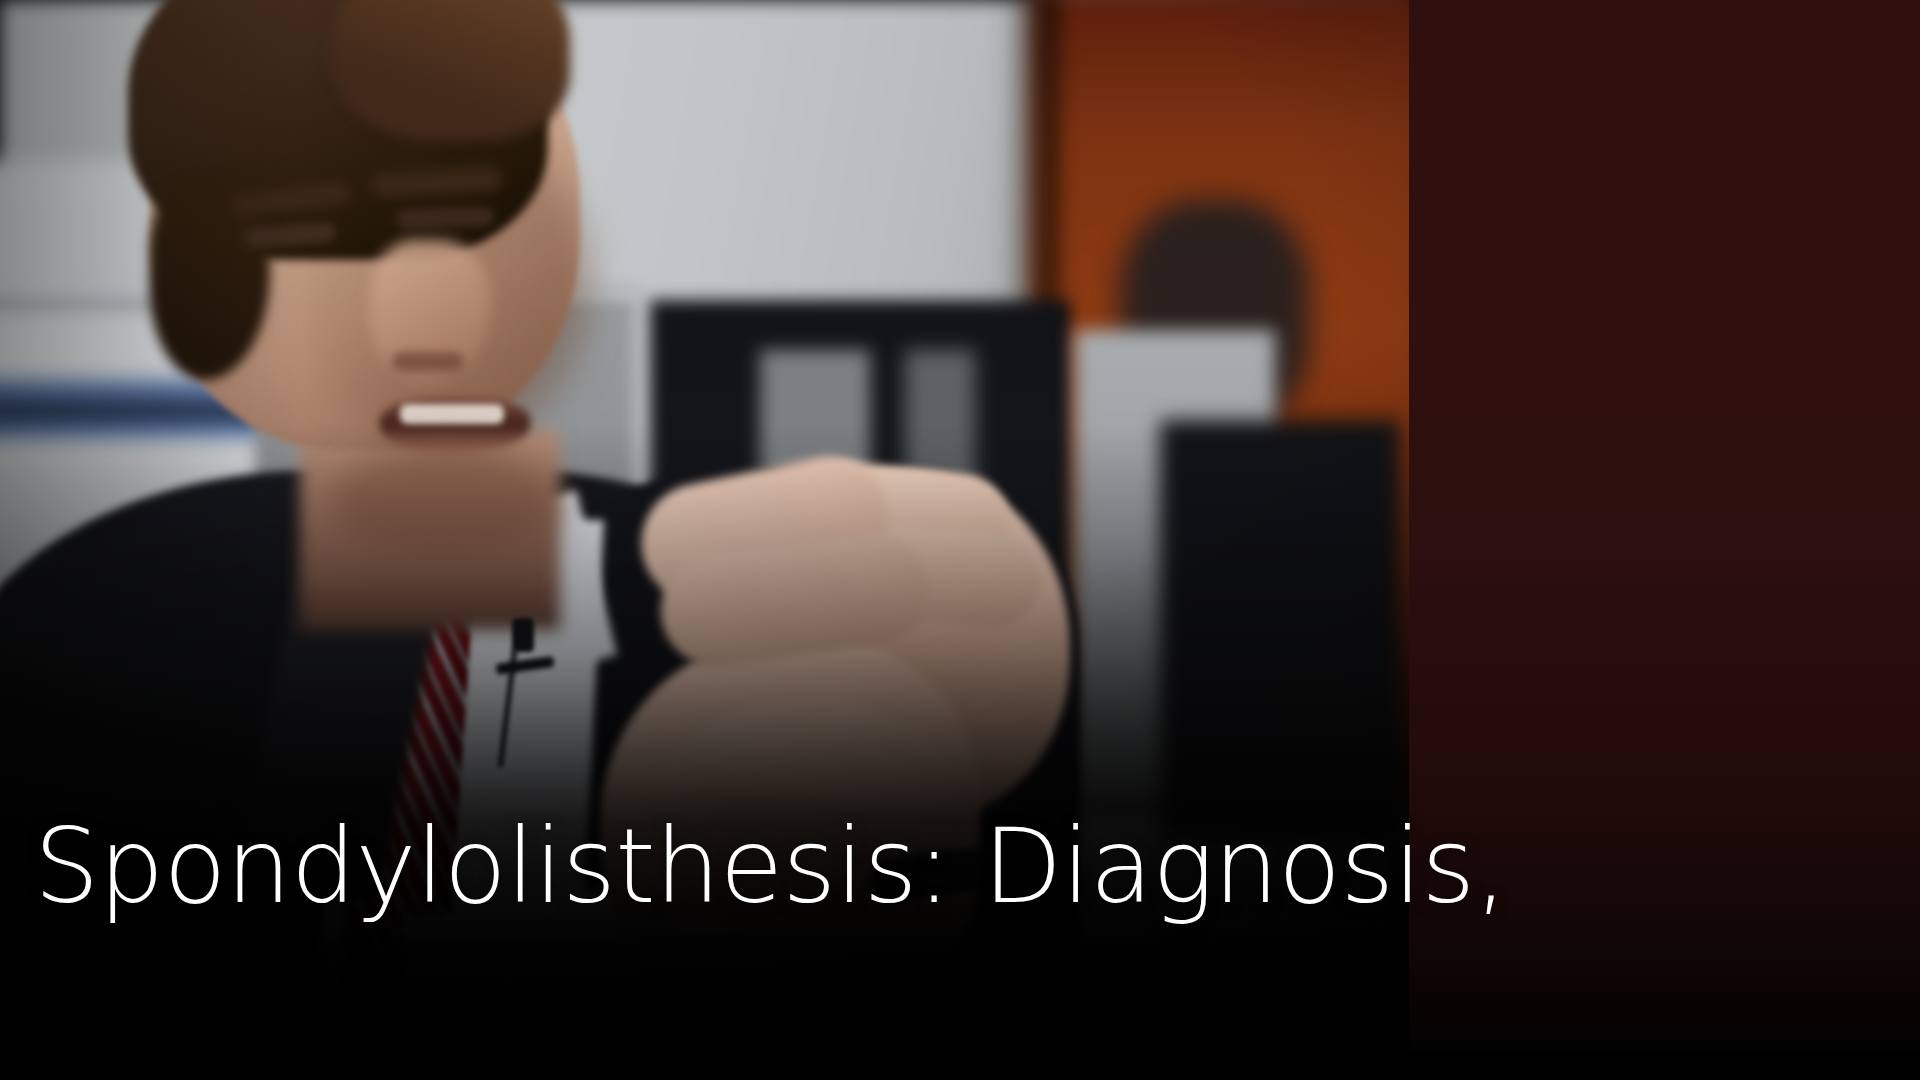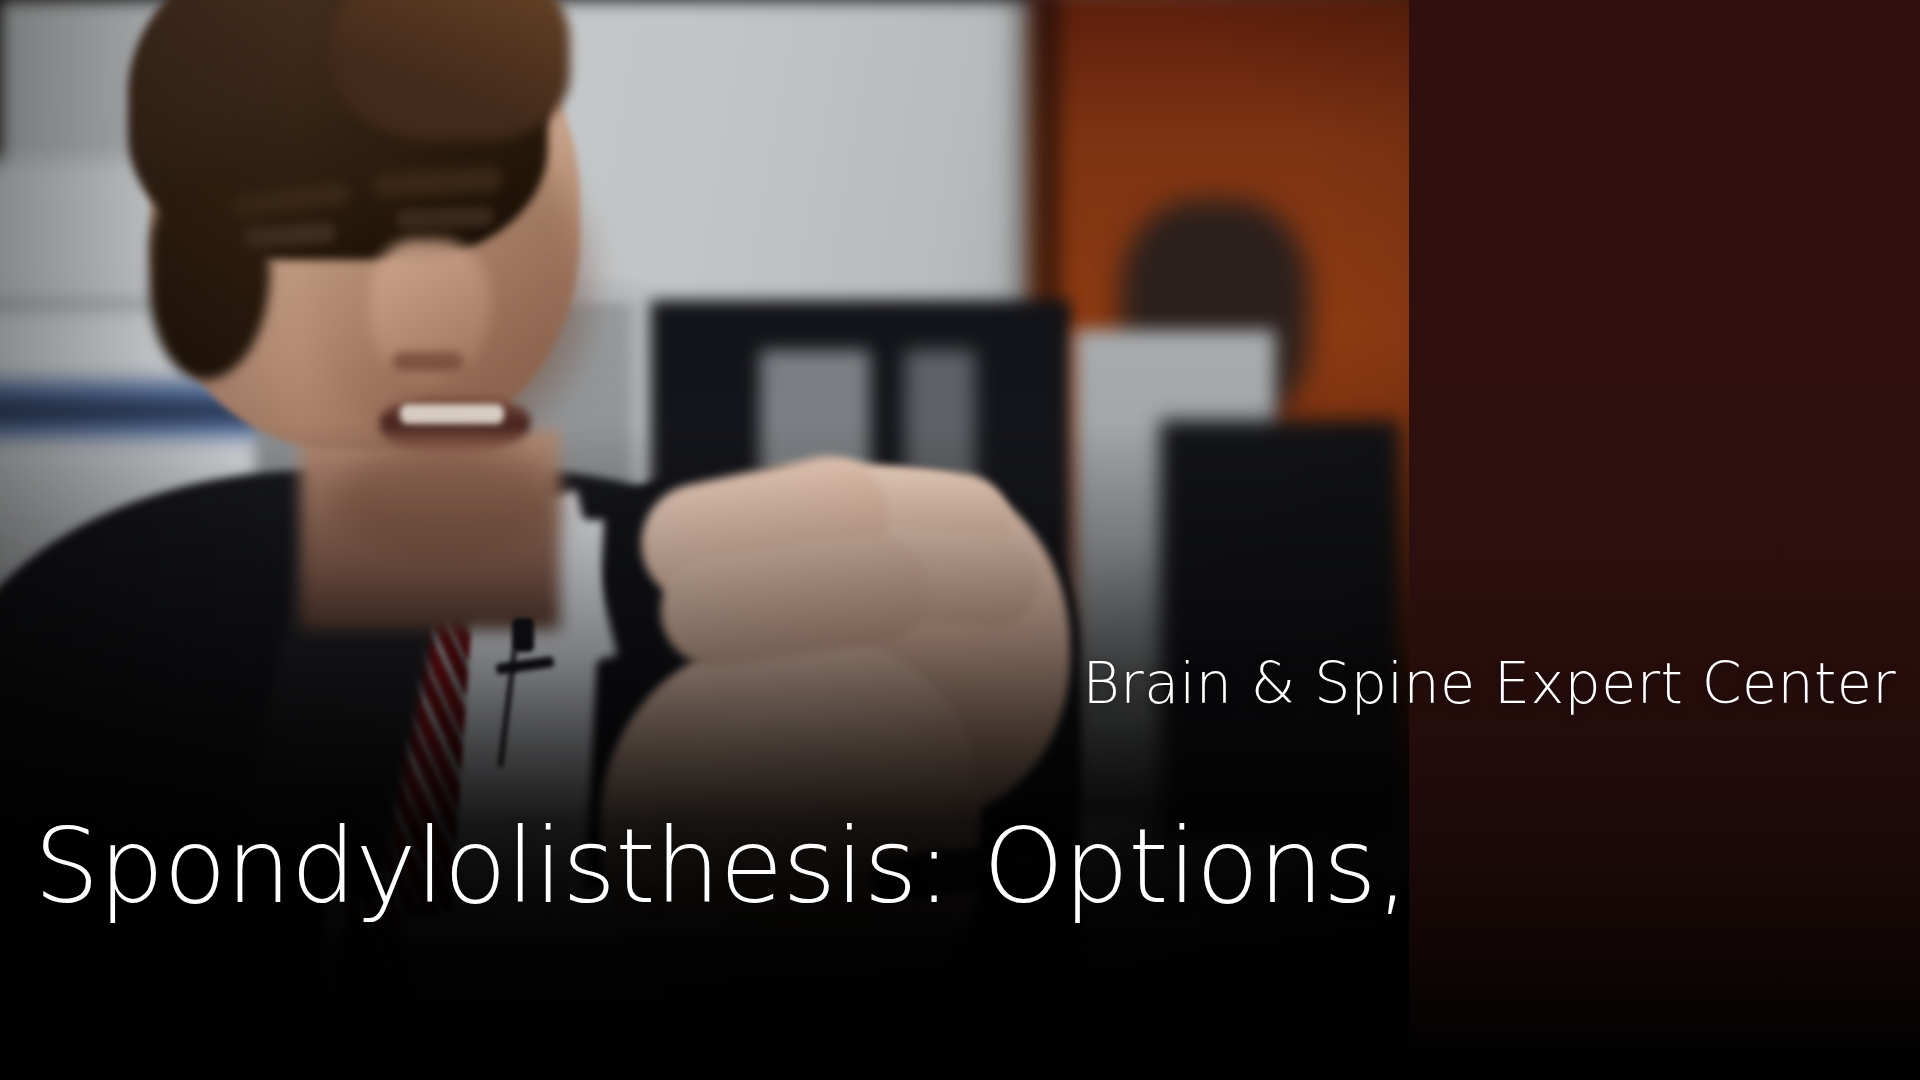--- a/index.html
+++ b/index.html
@@ -255,20 +255,19 @@
     <div class="hand-r"></div>
     <div class="finger-r1"></div>
     <div class="finger-r2"></div>
     <div class="thumb"></div>
     <div class="watch"></div>
 
     <div class="vid-left-dark"></div>
     <div class="vid-vignette"></div>
   </div>
 
-  <div class="tagline">Brain &amp; Spine Expert Center</div>
 
   <div class="title">
-    <span class="ln">Spondylolisthesis: Options,</span>
+    <span class="ln">Spondylolisthesis: Diagnosis,</span>
   </div>
 
   <div class="bottom-bar"></div>
 </div>
 
 </body></html>

